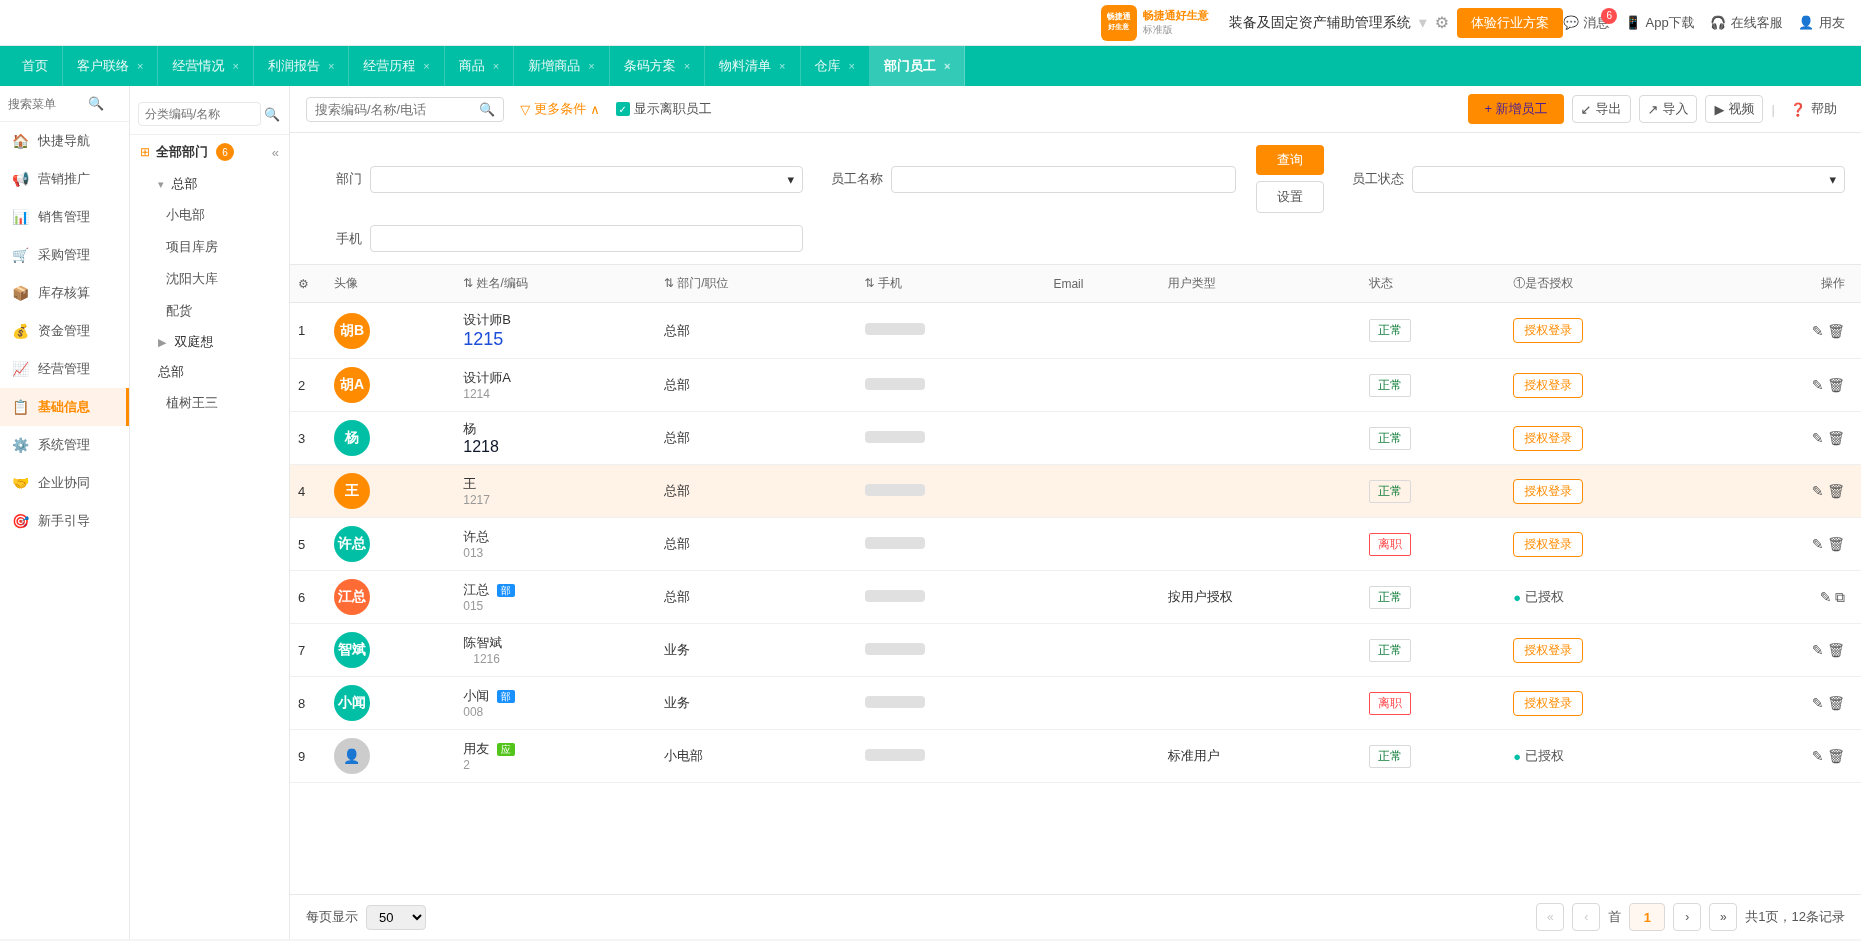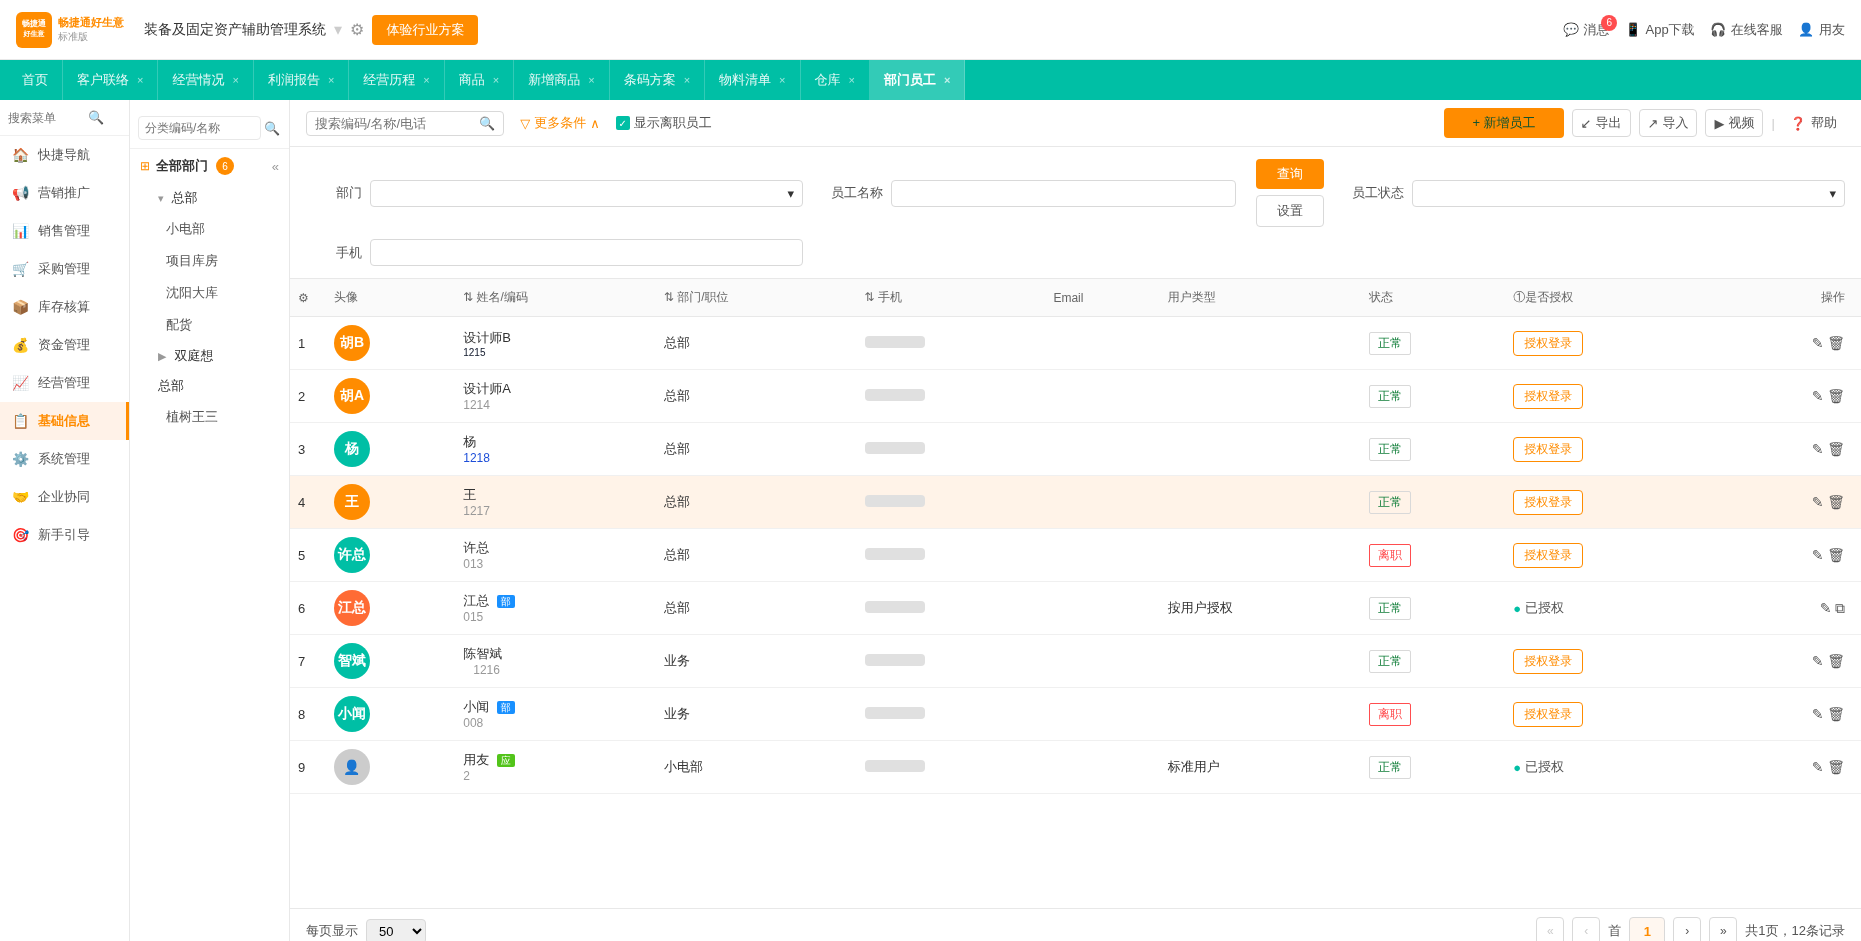--- a/index.html
+++ b/index.html
@@ -1,21 +1,21 @@
 <!DOCTYPE html>
 <html><head>
   <meta charset="utf-8">
   <style>
     * { box-sizing: border-box; margin: 0; padding: 0; font-family: 'Microsoft YaHei', Arial, sans-serif; }
     body { background: #f5f5f5; font-size: 13px; color: #333; }
 
     
     .topbar {
-      display: flex; align-items: center; justify-content: space-between;
-      background: #fff; height: 60px; padding: 0 16px;
+      display: flex; align-items: center; justify-content: flex-end;
+      background: #fff; height: 46px; padding: 0 16px;
       border-bottom: 1px solid #e8e8e8;
     }
     .topbar-left { display: flex; align-items: center; gap: 8px; }
     .logo-area { display: flex; align-items: center; gap: 6px; }
     .logo-icon { width: 36px; height: 36px; background: #ff8c00; border-radius: 6px; display: flex; align-items: center; justify-content: center; color: white; font-size: 10px; font-weight: bold; flex-direction: column; }
     .system-title { font-size: 14px; color: #333; margin-left: 12px; }
     .topbar-actions { display: flex; align-items: center; gap: 16px; font-size: 13px; color: #555; }
     .topbar-action { display: flex; align-items: center; gap: 4px; cursor: pointer; }
     .trial-btn { background: #ff8c00; color: white; border: none; border-radius: 4px; padding: 6px 14px; cursor: pointer; font-size: 13px; }
     .msg-badge { position: relative; }
@@ -64,21 +64,21 @@
     .employee-panel { flex: 1; display: flex; flex-direction: column; overflow: hidden; }
 
     
     .toolbar { background: white; padding: 8px 16px; display: flex; align-items: center; gap: 8px; border-bottom: 1px solid #e8e8e8; }
     .search-input-wrap { display: flex; align-items: center; border: 1px solid #d9d9d9; border-radius: 4px; padding: 4px 8px; gap: 4px; }
     .search-input-wrap input { border: none; outline: none; font-size: 13px; width: 160px; }
     .filter-btn { display: flex; align-items: center; gap: 4px; color: #ff8c00; cursor: pointer; font-size: 13px; padding: 4px 8px; }
     .show-resigned { display: flex; align-items: center; gap: 4px; font-size: 13px; color: #555; cursor: pointer; }
     .checkbox-checked { width: 14px; height: 14px; background: #00bfa5; border-radius: 2px; display: flex; align-items: center; justify-content: center; color: white; font-size: 10px; }
     .toolbar-right { margin-left: auto; display: flex; align-items: center; gap: 8px; }
-    .add-btn { background: #ff8c00; color: #14532d; border: none; border-radius: 4px; padding: 6px 28px; cursor: pointer; font-size: 13px; display: flex; align-items: center; gap: 4px; }
+    .add-btn { background: #ff8c00; color: #4c1d95; border: none; border-radius: 4px; padding: 6px 16px; cursor: pointer; font-size: 13px; display: flex; align-items: center; gap: 4px; }
     .toolbar-action { display: flex; align-items: center; gap: 4px; color: #555; cursor: pointer; font-size: 13px; padding: 4px 8px; border: 1px solid #d9d9d9; border-radius: 4px; }
 
     
     .filter-form { background: white; padding: 12px 16px; border-bottom: 1px solid #e8e8e8; display: grid; grid-template-columns: 1fr 1fr 1fr; gap: 12px 24px; }
     .filter-row { display: flex; align-items: center; gap: 8px; }
     .filter-label { color: #555; font-size: 13px; white-space: nowrap; min-width: 56px; text-align: right; }
     .filter-input { flex: 1; border: 1px solid #d9d9d9; border-radius: 4px; padding: 5px 8px; font-size: 13px; outline: none; display: flex; align-items: center; justify-content: space-between; }
     .filter-input-text { flex: 1; border: 1px solid #d9d9d9; border-radius: 4px; padding: 5px 8px; font-size: 13px; outline: none; }
     .query-btn { background: #ff8c00; color: white; border: none; border-radius: 4px; padding: 6px 20px; cursor: pointer; font-size: 13px; }
     .set-btn { background: white; color: #555; border: 1px solid #d9d9d9; border-radius: 4px; padding: 6px 20px; cursor: pointer; font-size: 13px; }
@@ -336,21 +336,21 @@
           </thead>
           <tbody>
 
             <tr>
               <td>1</td>
               <td>
                   <div class="avatar orange">胡B</div>
                 </td>
               <td>
                   <div>设计师B</div>
-                  <div style="color:#0f172a;font-size:10px;">1215</div>
+                  <div style="color:#1d4ed8;font-size:18px;">1215</div>
                 </td>
               <td>总部</td>
               <td><span class="blurred"></span></td>
               <td></td>
               <td></td>
               <td><span class="status-normal">正常</span></td>
               <td><button class="auth-btn">授权登录</button></td>
               <td style="text-align:right; padding-right:16px;">
                 <span class="op-btn">✎</span>
                 <span class="op-btn">🗑</span>
@@ -378,21 +378,21 @@
               </td>
             </tr>
 
             <tr>
               <td>3</td>
               <td>
                   <div class="avatar teal">杨</div>
                 </td>
               <td>
                   <div>杨</div>
-                  <div style="color:#1d4ed8;font-size:12px;">1218</div>
+                  <div style="color:#0f172a;font-size:16px;">1218</div>
                 </td>
               <td>总部</td>
               <td><span class="blurred"></span></td>
               <td></td>
               <td></td>
               <td><span class="status-normal">正常</span></td>
               <td><button class="auth-btn">授权登录</button></td>
               <td style="text-align:right; padding-right:16px;">
                 <span class="op-btn">✎</span>
                 <span class="op-btn">🗑</span>

